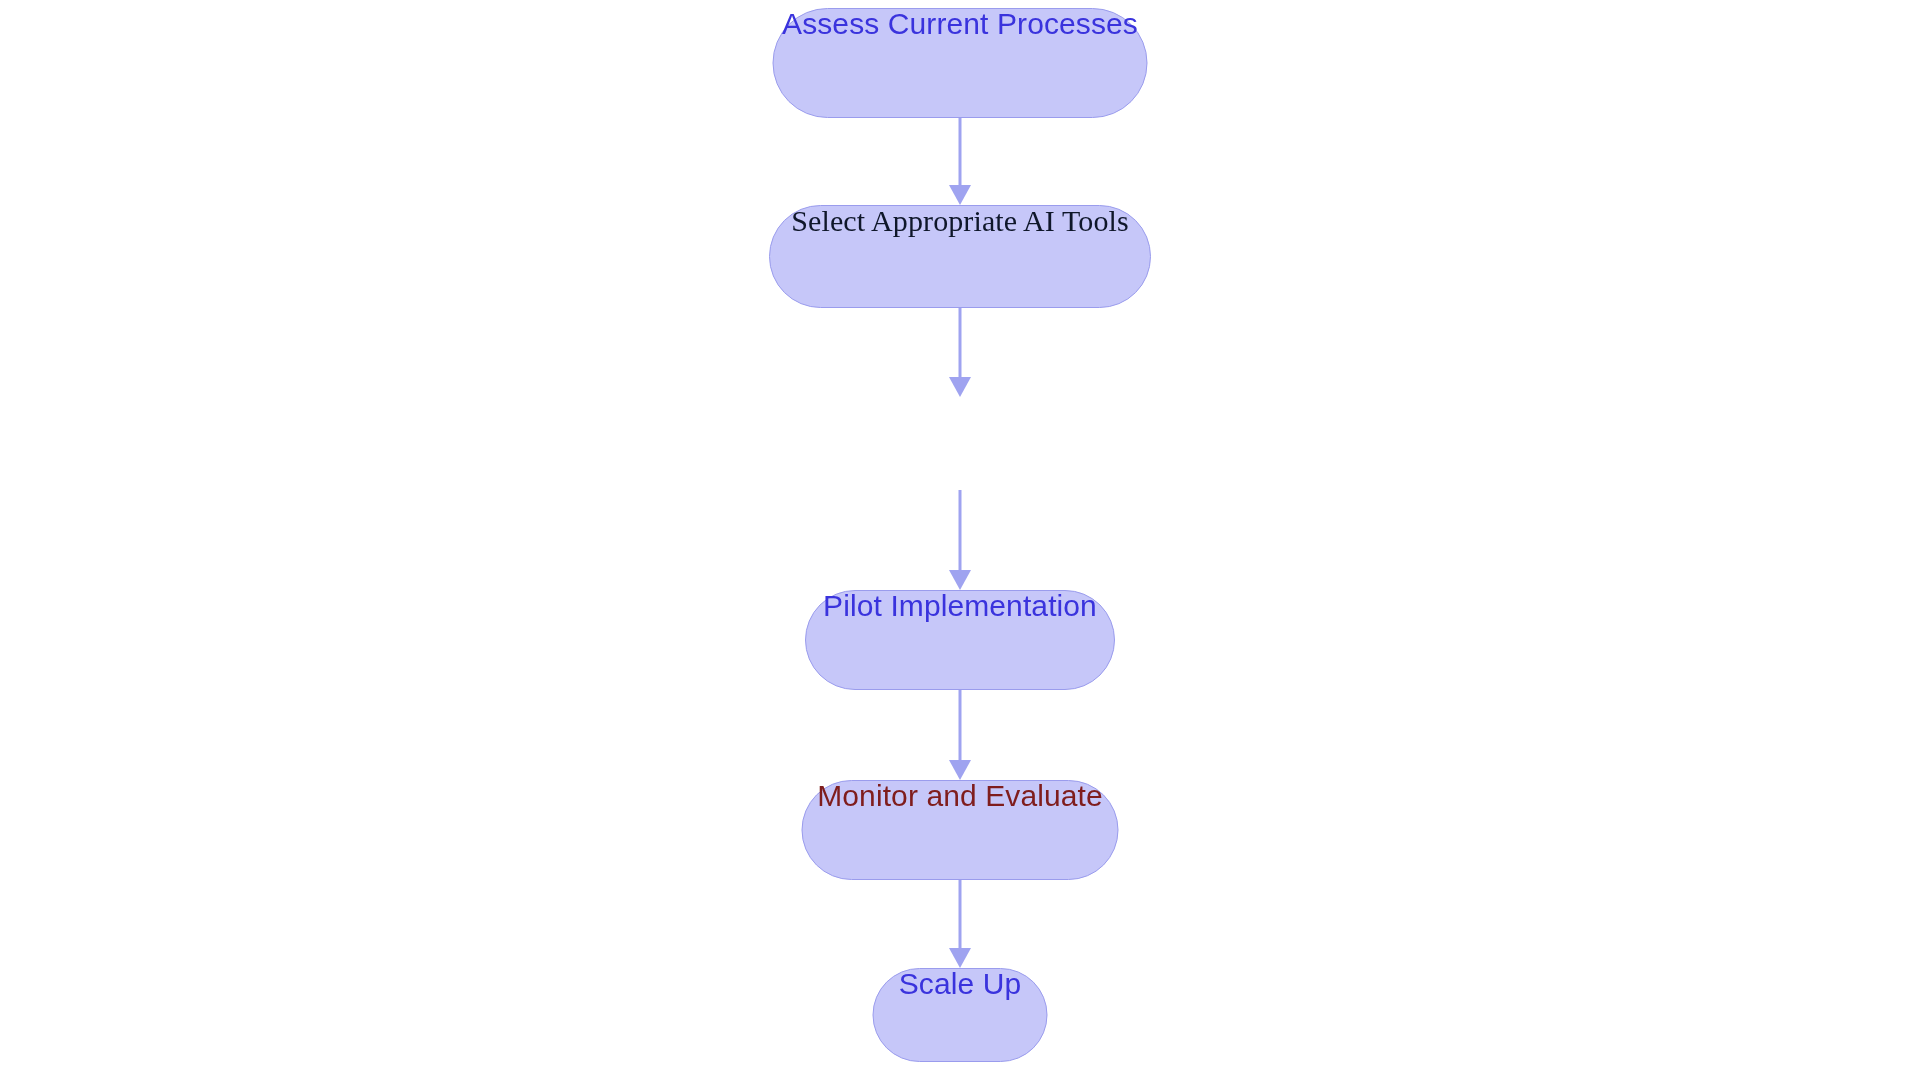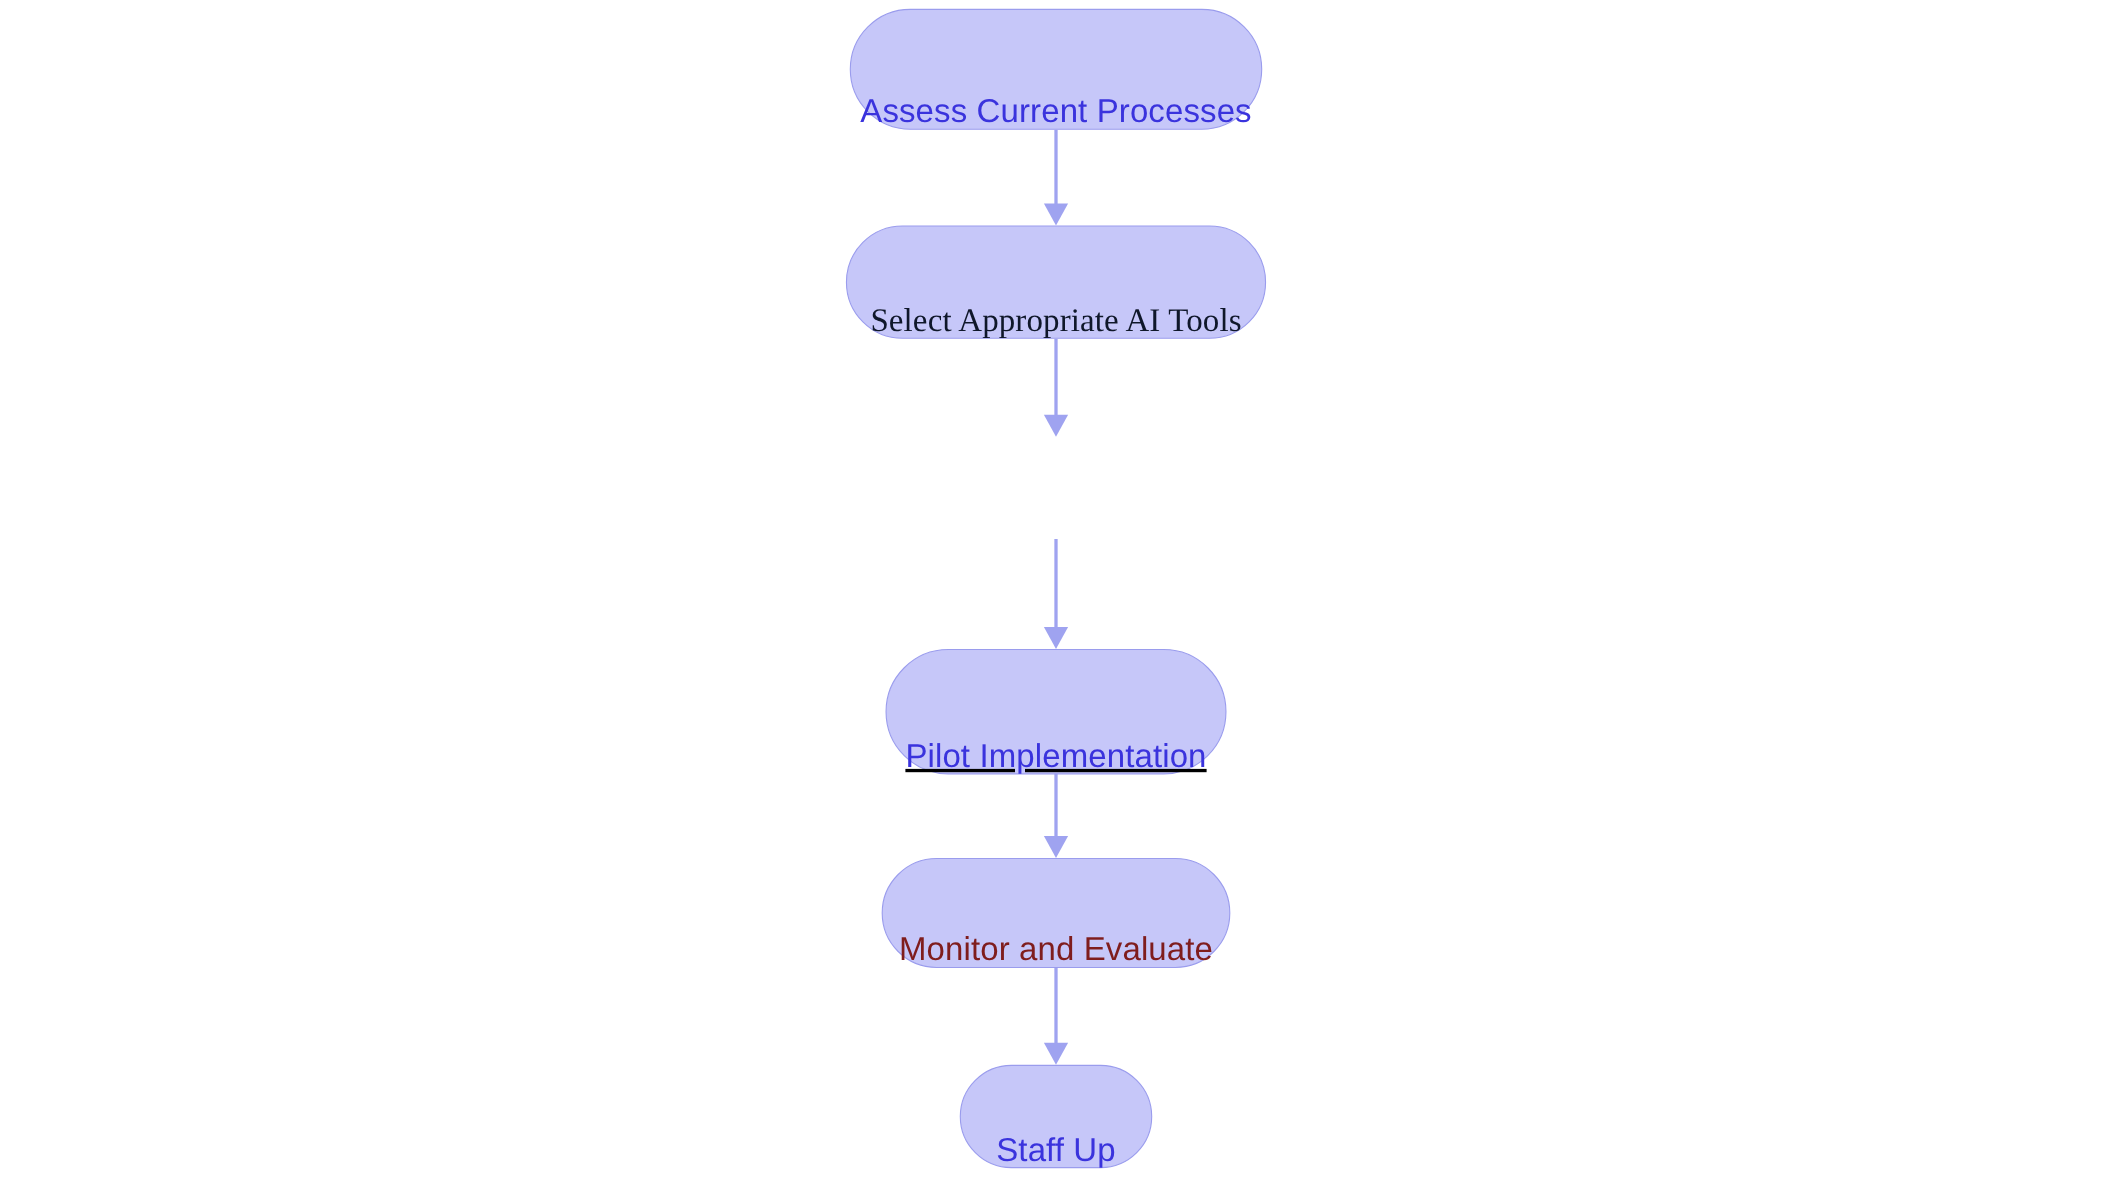--- a/index.html
+++ b/index.html
@@ -38,21 +38,21 @@
     left: 0;
     top: 0;
     width: 1920px;
     height: 1083px;
   }
 
   .flow-node {
     position: absolute;
     box-sizing: border-box;
     display: flex;
-    align-items: flex-end;
+    align-items: flex-start;
     justify-content: center;
     background: #c6c7f9;
     border: 1.5px solid #9a9ced;
     border-radius: 999px;
     transform: translateX(-50%);
   }
 
   .flow-node-label {
     color: #3a33dd;
     font-size: 30px;
@@ -89,24 +89,24 @@
       </g>
   </svg>
 
   <div id="node-layer">
       <div class="flow-node" style="left: 960px; top: 8px; width: 375px; height: 110px; background: rgb(198, 199, 249); border-color: rgb(154, 156, 237);">
         <span class="flow-node-label" style="color: rgb(58, 51, 221);">Assess Current Processes</span>
       </div>
       <div class="flow-node" style="left: 960px; top: 205px; width: 382px; height: 103px; background: rgb(198, 199, 249); border-color: rgb(154, 156, 237);">
         <span class="flow-node-label" style="color: #0f172a; font-family: Liberation Serif, serif;">Select Appropriate AI Tools</span>
       </div>
-      <div class="flow-node" style="left: 960px; top: 590px; width: 310px; height: 114px; background: rgb(198, 199, 249); border-color: rgb(154, 156, 237); text-decoration: underline;">
+      <div class="flow-node" style="left: 960px; top: 590px; width: 310px; height: 100px; background: rgb(198, 199, 249); border-color: rgb(154, 156, 237);">
         <span class="flow-node-label" style="color: rgb(58, 51, 221);">Pilot Implementation</span>
       </div>
       <div class="flow-node" style="left: 960px; top: 780px; width: 317px; height: 100px; background: rgb(198, 199, 249); border-color: rgb(154, 156, 237);">
         <span class="flow-node-label" style="color: #7f1d1d;">Monitor and Evaluate</span>
       </div>
       <div class="flow-node" style="left: 960px; top: 968px; width: 175px; height: 94px; background: rgb(198, 199, 249); border-color: rgb(154, 156, 237);">
-        <span class="flow-node-label" style="color: rgb(58, 51, 221);">Staff Up</span>
+        <span class="flow-node-label" style="color: rgb(58, 51, 221);">Scale Up</span>
       </div>
     </div>
 
 </div>
 
 </body></html>

